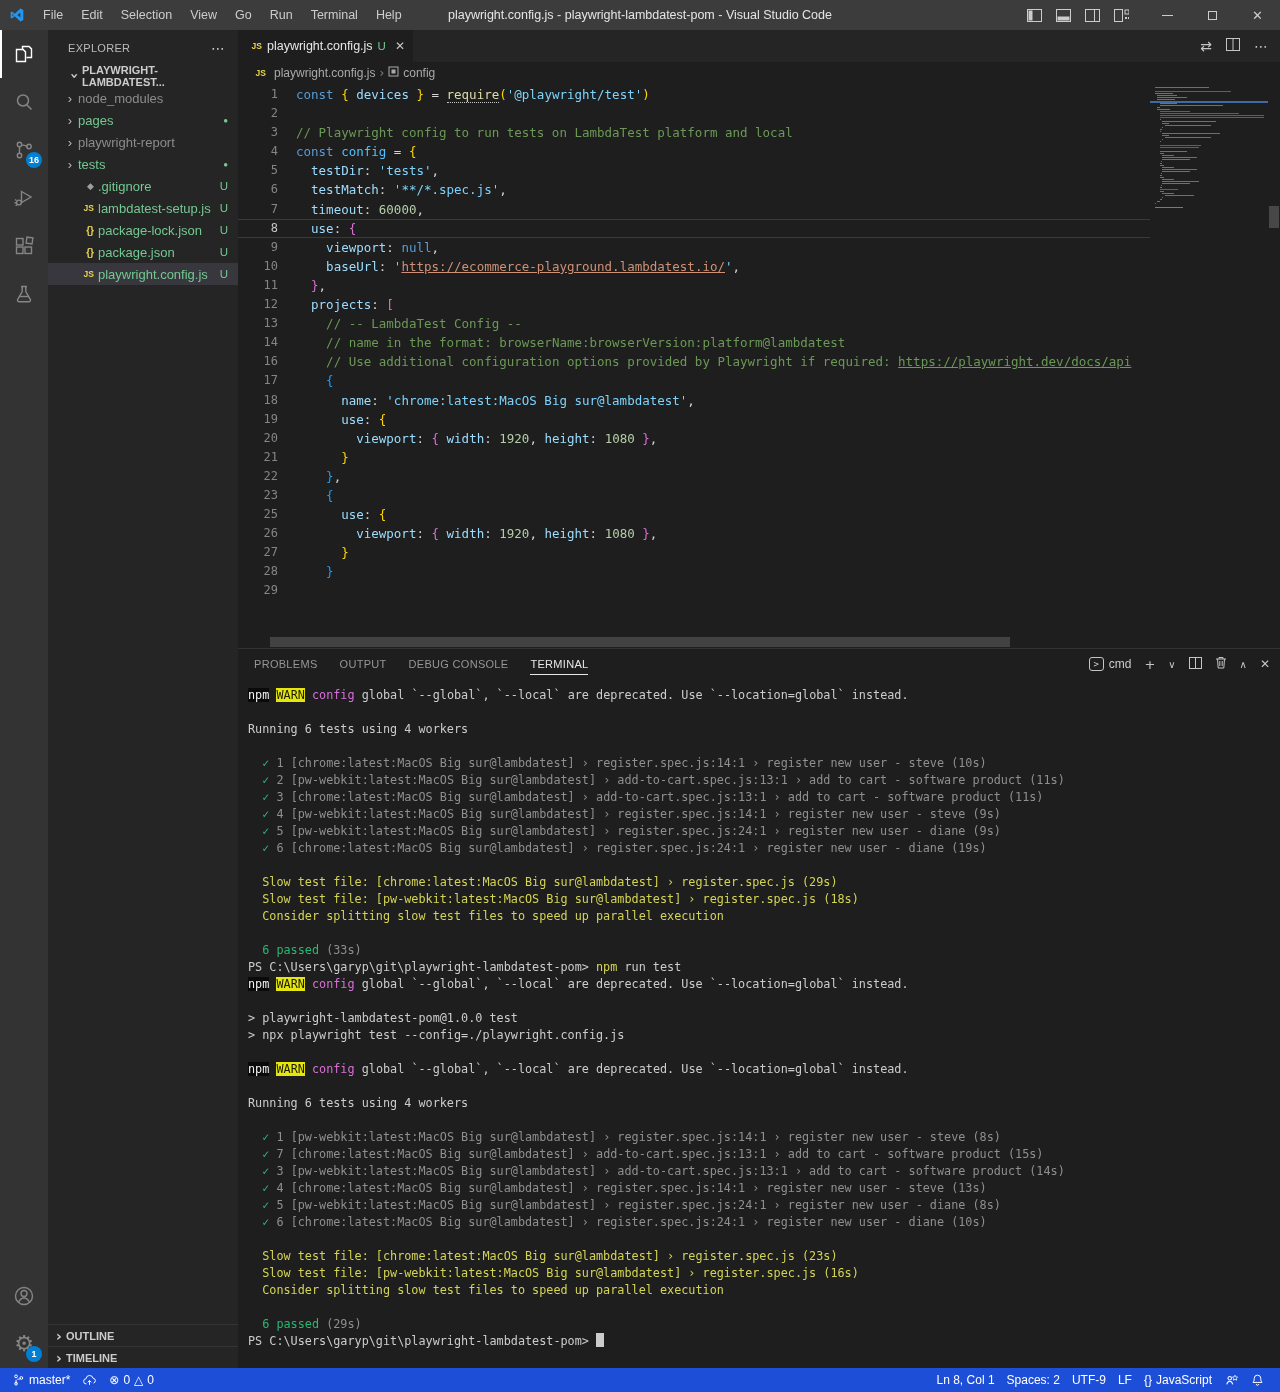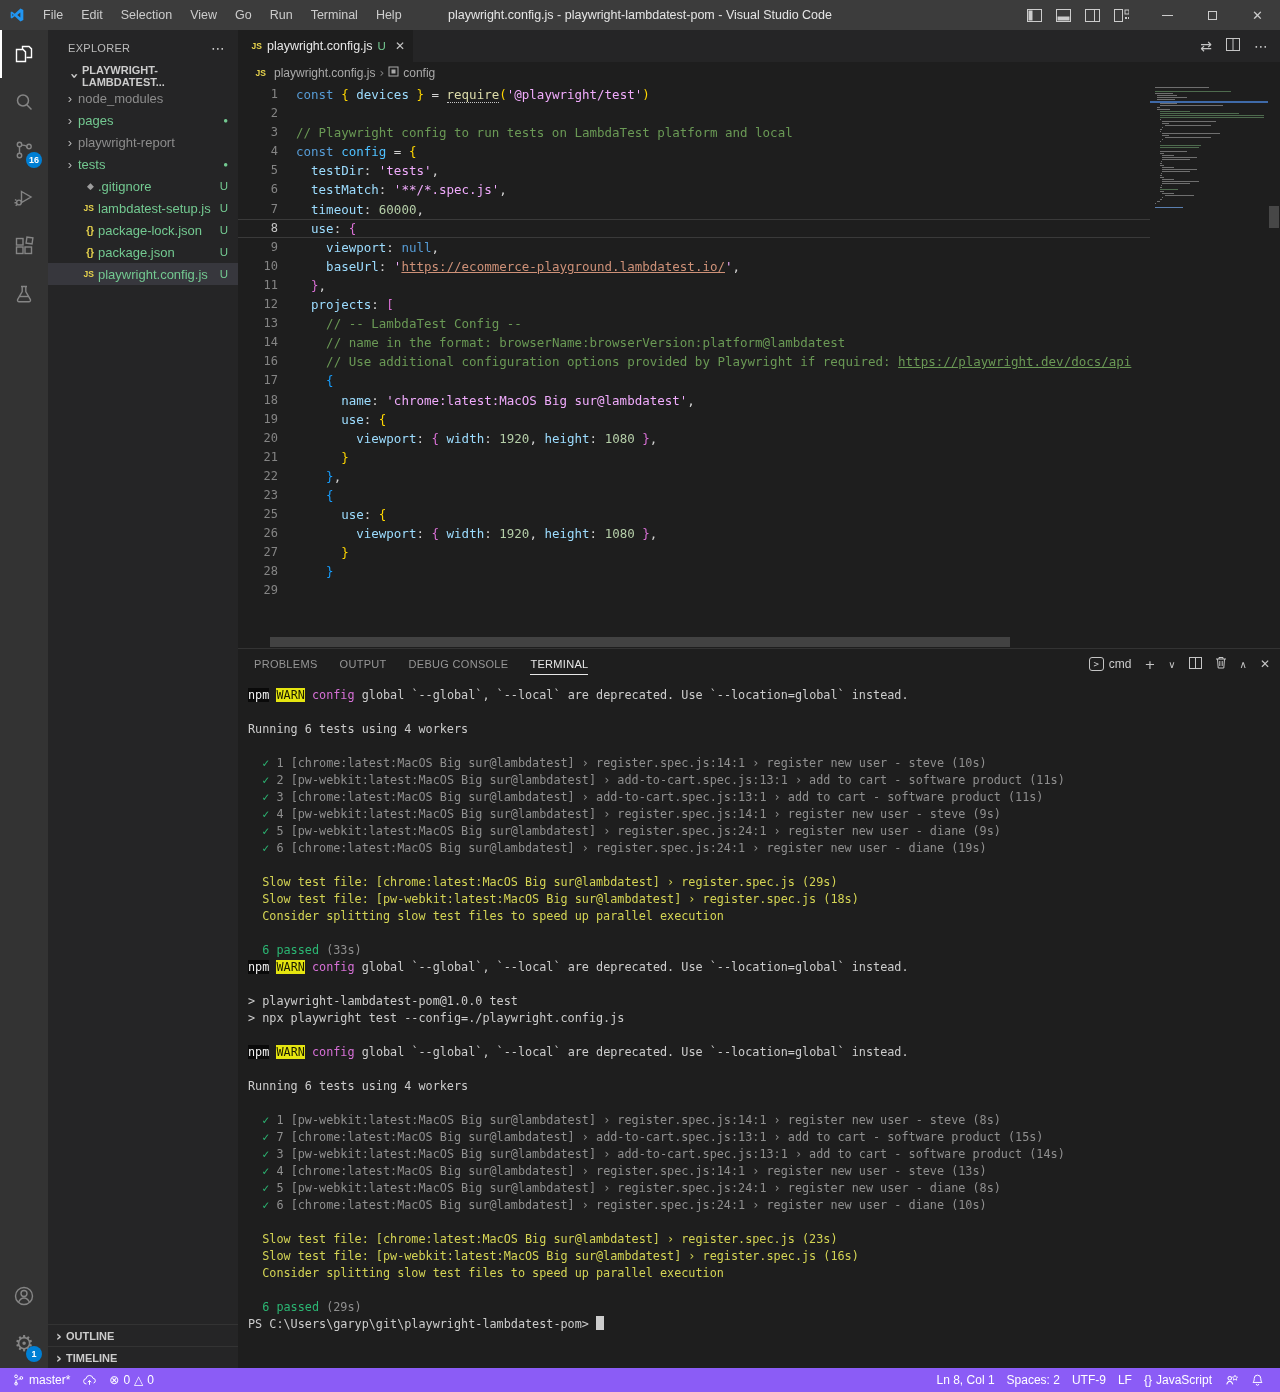--- a/index.html
+++ b/index.html
@@ -80,21 +80,21 @@
 
   .editor-wrap { flex:1; position:relative; display:flex; min-height:0; overflow:hidden; }
   .code-area { flex:1; overflow:hidden; padding-top:1px; font-family:"DejaVu Sans Mono","Liberation Mono",monospace;
     font-size:12.5px; line-height:19.1px; }
   .line { display:flex; white-space:pre; height:19.1px; }
   .line .ln { width:40px; text-align:right; color:#858585; flex:none; margin-right:18px;
     font-size:12px; }
   .line.cur { box-shadow: inset 0 1px 0 #3a3a3a, inset 0 -1px 0 #3a3a3a; }
   .line.cur .ln { color:#c6c6c6; }
   .kw{color:#569cd6}.cn{color:#4fc1ff}.v{color:#9cdcfe}.fnd{color:#dcdcaa;border-bottom:1px dotted #c8c8c8}
-  .s{color:#f0abfc}.su{color:#ce9178;text-decoration:underline}
+  .s{color:#7dd3fc}.su{color:#ce9178;text-decoration:underline}
   .n{color:#b5cea8}.c{color:#6a9955}.cl{color:#6a9955;text-decoration:underline}
   .p{color:#d4d4d4}.b1{color:#ffd700}.b2{color:#da70d6}.b3{color:#179fff}
 
   .minimap { width:118px; flex:none; position:relative; padding:3px 2px 0 5px; }
   .mm-bar { height:1px; margin-bottom:1px; background:#6b6b6b; }
   .mm-cur { position:absolute; left:0; right:0; height:2px; background:#3f6aa8; }
   .vscroll { width:12px; flex:none; position:relative; }
   .vscroll .thumb { position:absolute; top:122px; left:1px; width:10px; height:22px; background:rgba(121,121,121,.45); }
   .hscroll { height:12px; flex:none; position:relative; }
   .hscroll .thumb { position:absolute; top:1px; left:32px; width:740px; height:10px; background:rgba(121,121,121,.40); }
@@ -115,21 +115,21 @@
 
   .terminal { flex:1; padding:8px 0 0 10px; font-family:"DejaVu Sans Mono","Liberation Mono",monospace;
     font-size:11.8px; line-height:17px; overflow:hidden; }
   .tl { white-space:pre; height:17px; }
   .t{color:#cccccc}.dm{color:#8f8f8f}.gr{color:#2bb673}.yl{color:#d4d454}.mg{color:#d670d6}
   .npmb{background:#0a0a0a;color:#f2f2f2}
   .warnb{background:#e5e510;color:#1b1b00}
   .cur-block{display:inline-block;width:8px;height:14px;background:#cccccc;vertical-align:-2px}
 
   
-  .statusbar { height:24px; background:#8b5cf6; color:#ffffff; display:flex; align-items:center;
+  .statusbar { height:24px; background:#1d4ed8; color:#ffffff; display:flex; align-items:center;
     font-size:12px; flex:none; padding:0 10px 0 6px; }
   .sb-item { display:flex; align-items:center; gap:4px; padding:0 6px; height:24px; }
   .sb-item svg { display:block; }
   .sb-right { margin-left:auto; display:flex; align-items:center; }
   .glyph { font-family:"DejaVu Sans",sans-serif; }
 </style>
 </head>
 <body>
 
 <div class="window">
@@ -490,20 +490,21 @@
             <div class="tl"><span class="gr">  ✓ </span><span class="dm">3 [chrome:latest:MacOS Big sur@lambdatest] › add-to-cart.spec.js:13:1 › add to cart - software product (11s)</span></div>
             <div class="tl"><span class="gr">  ✓ </span><span class="dm">4 [pw-webkit:latest:MacOS Big sur@lambdatest] › register.spec.js:14:1 › register new user - steve (9s)</span></div>
             <div class="tl"><span class="gr">  ✓ </span><span class="dm">5 [pw-webkit:latest:MacOS Big sur@lambdatest] › register.spec.js:24:1 › register new user - diane (9s)</span></div>
             <div class="tl"><span class="gr">  ✓ </span><span class="dm">6 [chrome:latest:MacOS Big sur@lambdatest] › register.spec.js:24:1 › register new user - diane (19s)</span></div>
             <div class="tl">&nbsp;</div>
             <div class="tl"><span class="yl">  Slow test file: [chrome:latest:MacOS Big sur@lambdatest] › register.spec.js (29s)</span></div>
             <div class="tl"><span class="yl">  Slow test file: [pw-webkit:latest:MacOS Big sur@lambdatest] › register.spec.js (18s)</span></div>
             <div class="tl"><span class="yl">  Consider splitting slow test files to speed up parallel execution</span></div>
             <div class="tl">&nbsp;</div>
             <div class="tl"><span class="gr">  6 passed</span><span class="dm"> (33s)</span></div>
+            <div class="tl"><span class="t">PS C:\Users\garyp\git\playwright-lambdatest-pom&gt; </span><span class="yl">npm</span><span class="t"> run test</span></div>
             <div class="tl"><span class="npmb">npm</span><span class="t"> </span><span class="warnb">WARN</span><span class="t"> </span><span class="mg">config</span><span class="t"> global `--global`, `--local` are deprecated. Use `--location=global` instead.</span></div>
             <div class="tl">&nbsp;</div>
             <div class="tl"><span class="t">&gt; playwright-lambdatest-pom@1.0.0 test</span></div>
             <div class="tl"><span class="t">&gt; npx playwright test --config=./playwright.config.js</span></div>
             <div class="tl">&nbsp;</div>
             <div class="tl"><span class="npmb">npm</span><span class="t"> </span><span class="warnb">WARN</span><span class="t"> </span><span class="mg">config</span><span class="t"> global `--global`, `--local` are deprecated. Use `--location=global` instead.</span></div>
             <div class="tl">&nbsp;</div>
             <div class="tl"><span class="t">Running 6 tests using 4 workers</span></div>
             <div class="tl">&nbsp;</div>
             <div class="tl"><span class="gr">  ✓ </span><span class="dm">1 [pw-webkit:latest:MacOS Big sur@lambdatest] › register.spec.js:14:1 › register new user - steve (8s)</span></div>

